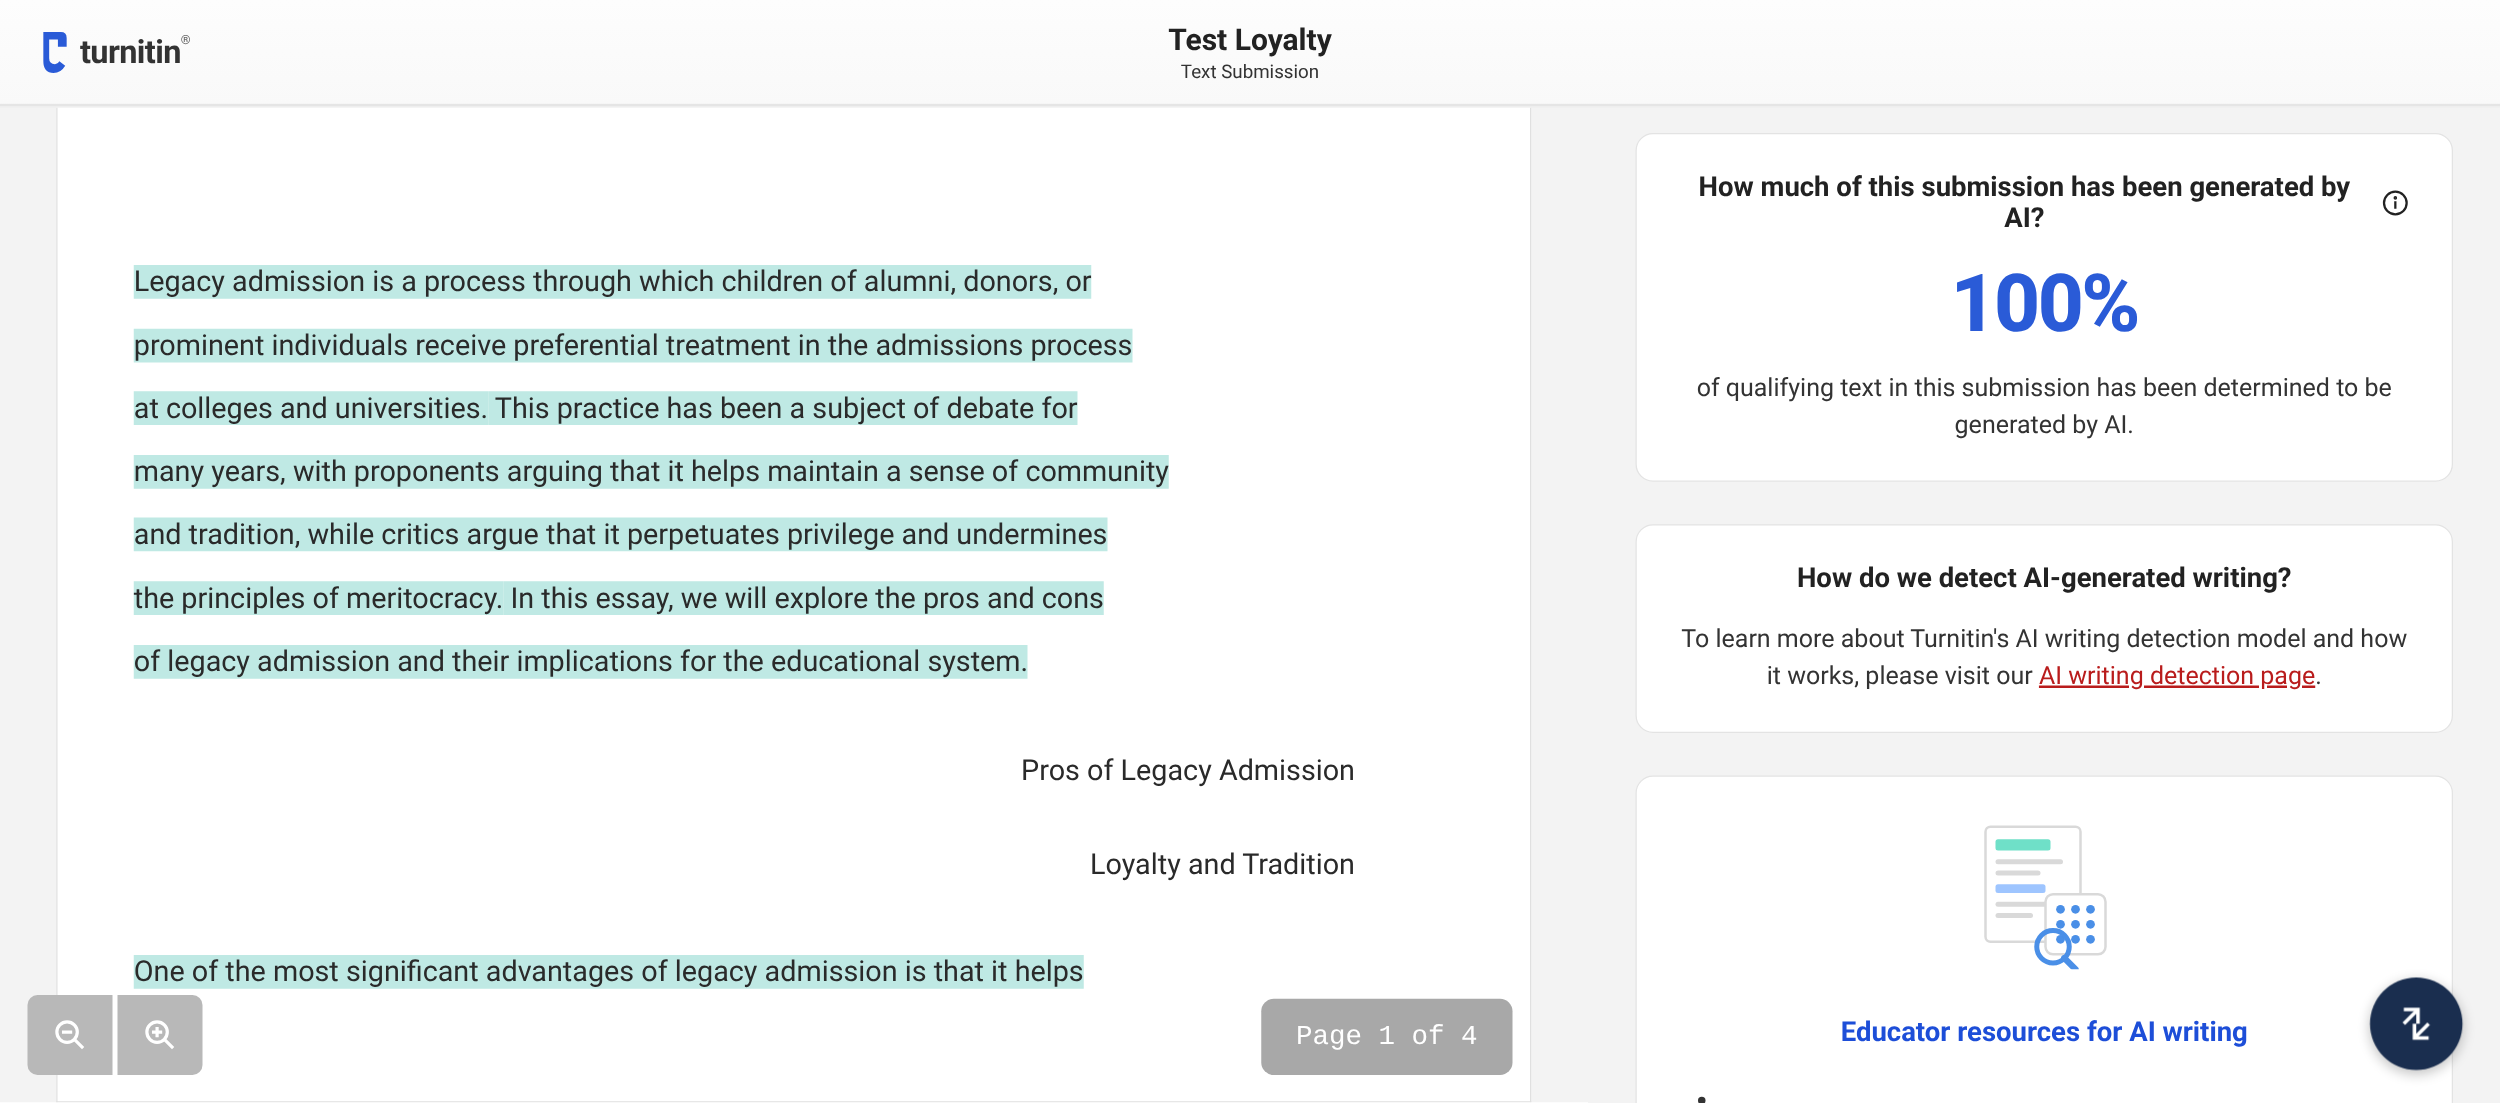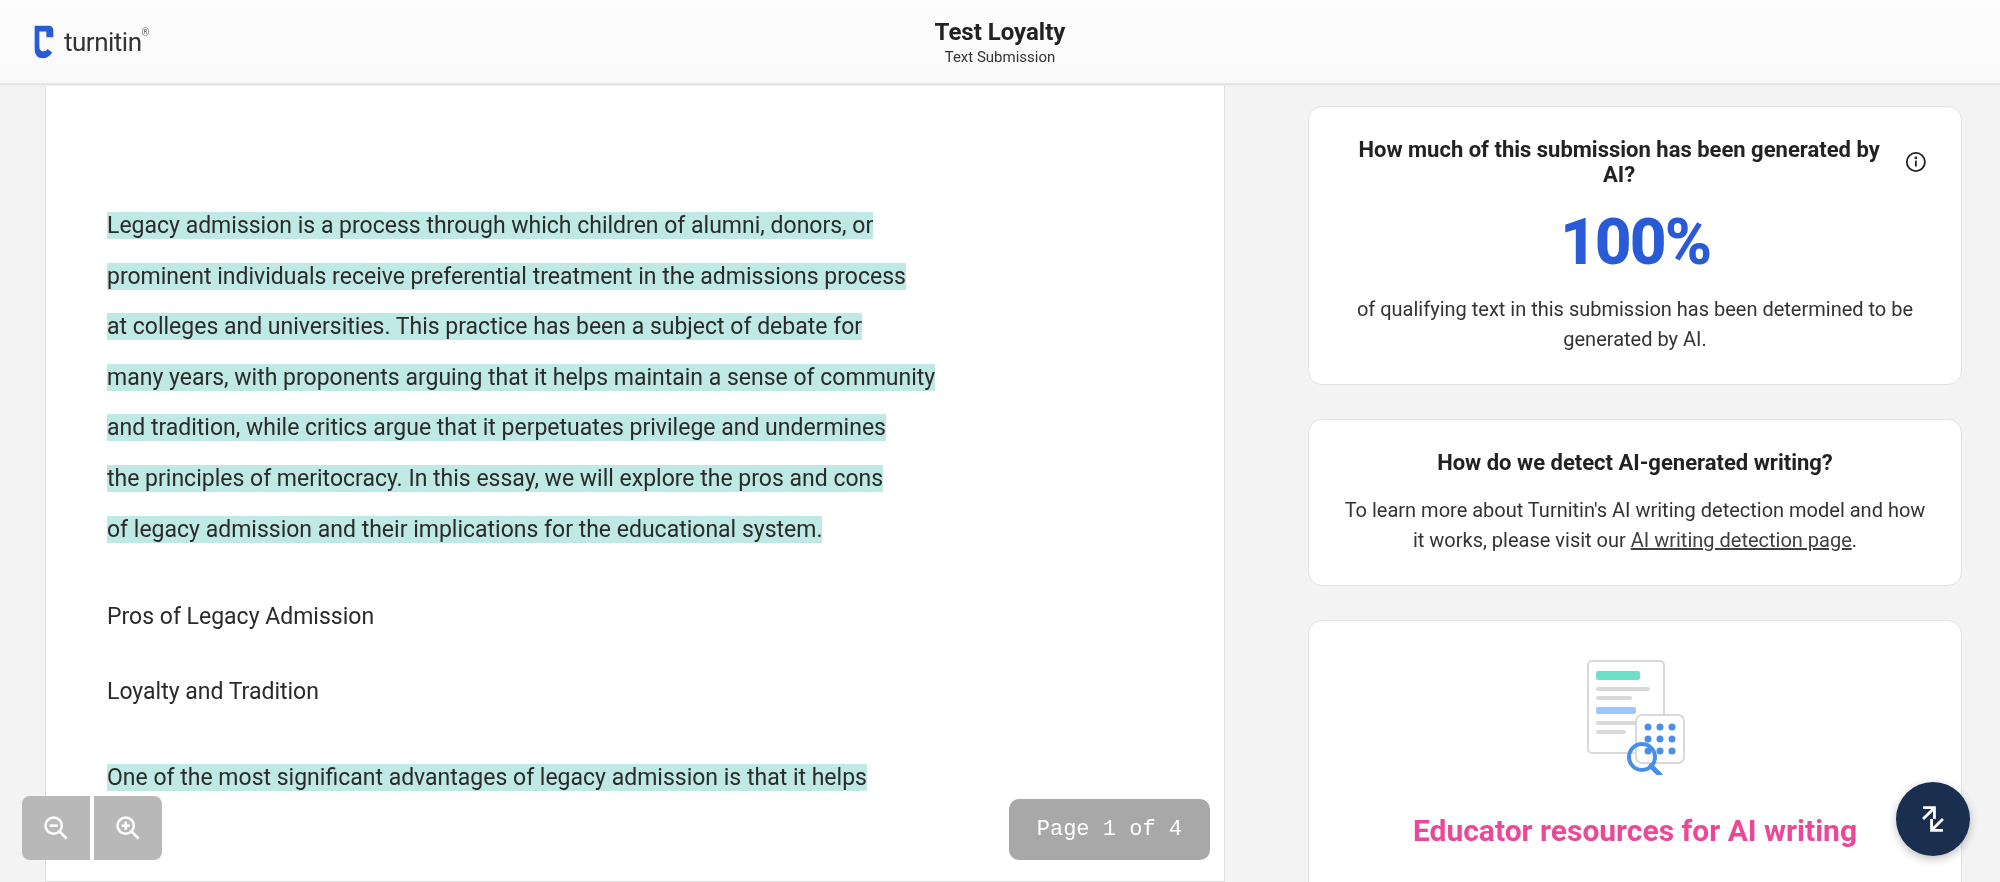--- a/index.html
+++ b/index.html
@@ -13,38 +13,38 @@
     height: 85px;
     border-bottom: 2px solid #e5e5e5;
     display: flex;
     align-items: center;
     padding: 0 30px;
     position: relative;
     background: linear-gradient(#fdfdfd,#f9f9f9);
   }
   .logo { display: flex; align-items: center; gap: 6px; }
   .logo svg { width: 28px; height: 38px; }
-  .logo-text { font-size: 26px; color: #333; font-weight: 400; letter-spacing: -0.5px; }
+  .logo-text { font-size: 26px; color: #333; font-weight: 700; letter-spacing: -0.5px; }
   .reg { font-size: 10px; color: #666; vertical-align: top; }
   .header-center { position: absolute; left: 50%; transform: translateX(-50%); text-align: center; }
   .student { font-size: 24px; font-weight: 700; color: #222; }
   .subtitle { font-size: 15px; color: #333; margin-top: 2px; }
 
   
   .main { flex: 1; display: flex; overflow: hidden; background: #f3f3f3; border-top: 1px solid #eee; }
 
   .doc-wrap { flex: 1; position: relative; display: flex; justify-content: center; padding: 0 35px; }
   .doc-scroll { flex: 1; max-width: 1180px; background: #fff; border: 1px solid #e0e0e0; border-top: none; overflow-y: scroll; padding: 115px 140px 40px 61px; position: relative; }
   .doc-scroll::-webkit-scrollbar { width: 14px; }
   .doc-scroll::-webkit-scrollbar-thumb { background: #c0c0c0; border-radius: 7px; }
   .doc-scroll::-webkit-scrollbar-track { background: #f0f0f0; }
 
   .doc-text { font-size: 23px; line-height: 2.2; color: #2a2a2a; }
   .hl { background: #bfe9e4; }
-  .heading { font-size: 23px; margin-top: 48px; color: #2a2a2a; }
+  .heading { font-size: 23px; margin-top: 48px; color: #2a2a2a; text-align: right; }
 
   .zoom-controls {
     position: absolute; left: 22px; bottom: 22px; display: flex; gap: 4px;
   }
   .zoom-btn {
     width: 68px; height: 64px; border: none; border-radius: 8px;
     background: #b8b8b8; color: #fff; display: flex; align-items: center; justify-content: center;
     cursor: pointer;
   }
   .zoom-btn:first-child { border-top-right-radius: 0; border-bottom-right-radius: 0; }
@@ -66,25 +66,25 @@
   .card {
     background: #fff; border: 1px solid #e3e3e3; border-radius: 14px;
     padding: 30px 34px; text-align: center;
   }
   .card-title { font-size: 22px; font-weight: 700; color: #222; display: inline-flex; align-items: center; gap: 10px; text-align: center; }
   .info-icon { width: 22px; height: 22px; }
   .percent { font-size: 64px; font-weight: 800; color: #2a5bd7; margin: 18px 0 14px; letter-spacing: -2px; }
   .explain { font-size: 20px; color: #333; line-height: 1.5; }
 
   .body-text { font-size: 20px; color: #333; line-height: 1.5; margin-top: 20px; }
-  .link { color: #404040; text-decoration: underline; cursor: pointer; }
+  .link { color: #b91c1c; text-decoration: underline; cursor: pointer; }
 
   .resource-card { text-align: center; }
   .resource-illus { margin: 4px auto 34px; }
-  .resource-title { font-size: 30px; font-weight: 700; color: #ec4899; margin-bottom: 26px; }
+  .resource-title { font-size: 22px; font-weight: 700; color: #1d4ed8; margin-bottom: 26px; }
   .resource-list { text-align: left; font-size: 20px; color: #333; padding-left: 24px; line-height: 1.5; }
   .resource-list li { margin-left: 10px; }
 
   .float-btn {
     position: fixed; right: 30px; bottom: 26px; width: 74px; height: 74px;
     background: #1a2e4f; border-radius: 50%; border: none; color: #fff;
     display: flex; align-items: center; justify-content: center; cursor: pointer;
     box-shadow: 0 3px 10px rgba(0,0,0,0.25);
   }
   .float-btn svg { width: 34px; height: 34px; }

